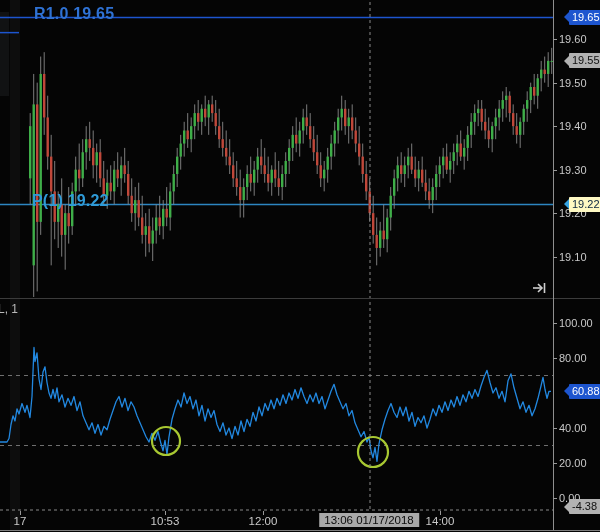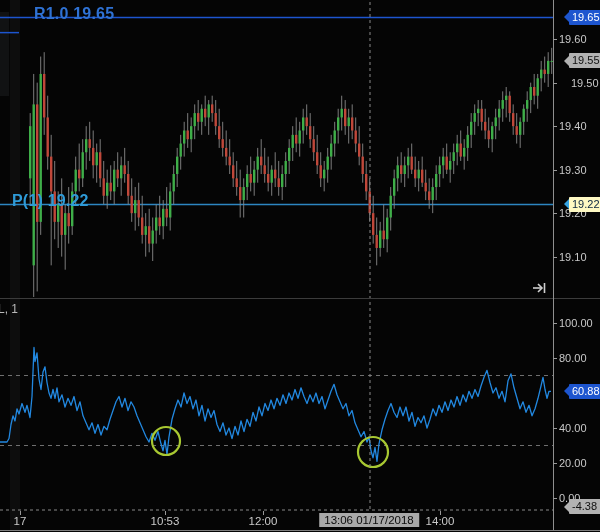--- a/index.html
+++ b/index.html
@@ -2,21 +2,21 @@
 <html><head>
 <meta charset="utf-8">
 <style>
   html,body{margin:0;padding:0;background:#000;}
   #root{position:relative;width:600px;height:532px;background:#050505;overflow:hidden;
         font-family:"Liberation Sans",sans-serif;-webkit-font-smoothing:antialiased;}
   #chart-svg{position:absolute;left:0;top:0;}
   .pane{position:absolute;left:0;width:553px;}
   .line-label{position:absolute;font-size:16px;font-weight:bold;letter-spacing:.2px;}
   #r1-label{left:34px;top:5px;color:#2f72d4;}
-  #p-label{left:12px;top:192px;color:#2f9bd8;}
+  #p-label{left:32px;top:192px;color:#2f9bd8;}
   #indicator-label{position:absolute;left:-2px;top:302px;color:#b9b9b9;font-size:12px;}
   .axis{position:absolute;left:553px;width:47px;}
   .axis-border{position:absolute;left:553px;top:0;width:1px;height:531px;background:#8f8f8f;}
   .sep{position:absolute;left:0;top:298px;width:600px;height:1px;background:#3c3c3c;}
   .bottom-border{position:absolute;left:0;top:530px;width:600px;height:1px;background:#7d7d7d;}
   .tick-label{position:absolute;left:6px;color:#c9c9c9;font-size:11px;line-height:12px;}
   .tick-mark{position:absolute;left:0;width:4px;height:1px;background:#9a9a9a;}
   .badge{position:absolute;left:16px;height:15px;line-height:15px;font-size:11px;padding:0 4px 0 3px;
          border-radius:1px;white-space:nowrap;}
   .badge .arr{position:absolute;left:-5px;top:2.5px;width:0;height:0;
@@ -378,21 +378,21 @@
   </div>
 
   <div class="sep"></div>
   <div class="axis-border"></div>
   <div class="bottom-border"></div>
 
   <div id="price-axis" class="axis" style="top:0;height:299px;">
       <div class="tick-mark" style="top: 39.15px;"></div>
       <div class="tick-label" style="top: 33.15px;">19.60</div>
       <div class="tick-mark" style="top: 82.65px;"></div>
-      <div class="tick-label" style="top: 76.65px; margin-left: 12px;">19.50</div>
+      <div class="tick-label" style="top: 76.65px;">19.50</div>
       <div class="tick-mark" style="top: 126.15px;"></div>
       <div class="tick-label" style="top: 120.15px;">19.40</div>
       <div class="tick-mark" style="top: 169.65px;"></div>
       <div class="tick-label" style="top: 163.65px;">19.30</div>
       <div class="tick-mark" style="top: 213.15px;"></div>
       <div class="tick-label" style="top: 207.15px;">19.20</div>
       <div class="tick-mark" style="top: 256.65px;"></div>
       <div class="tick-label" style="top: 250.65px;">19.10</div>
       <div class="badge blue" style="top: 9.9px;"><span class="arr"></span><span>19.65</span></div>
       <div class="badge gray" style="top: 53.4px;"><span class="arr"></span><span>19.55</span></div>

